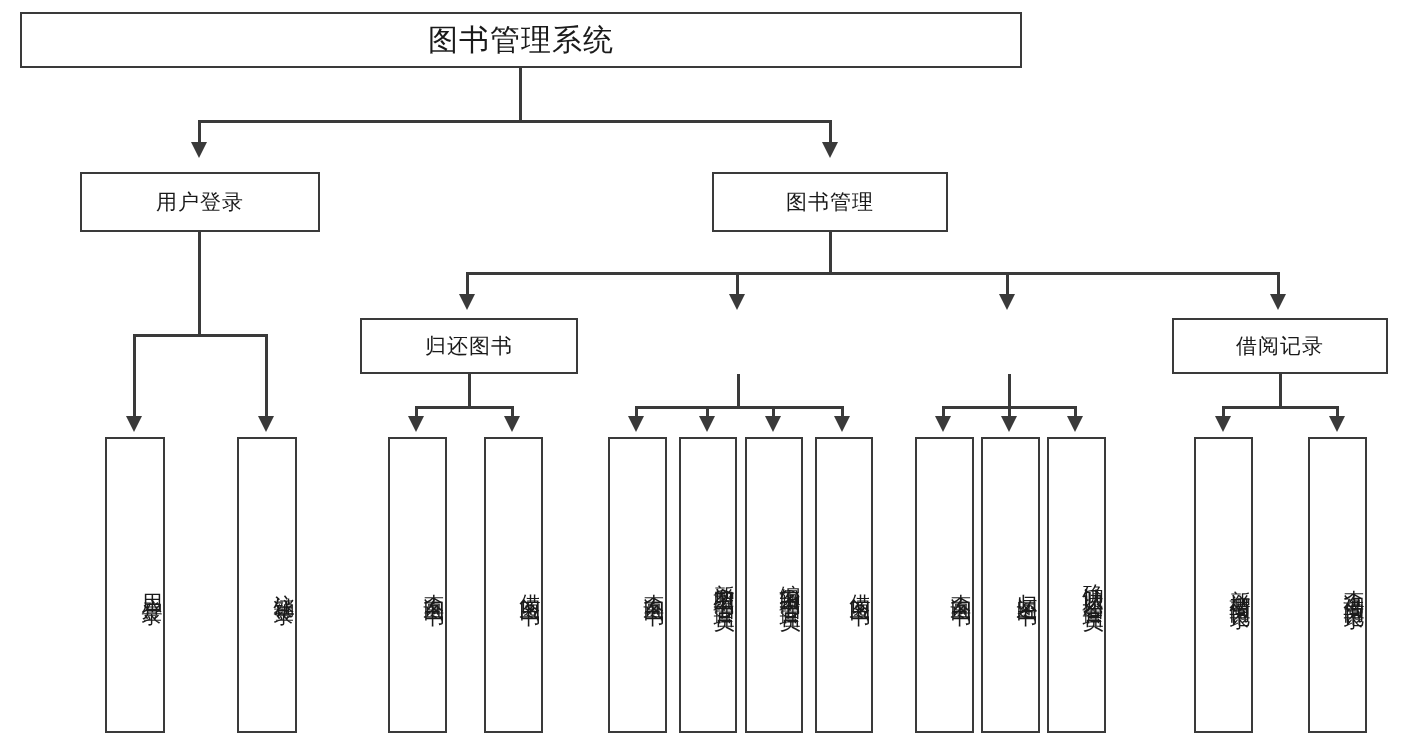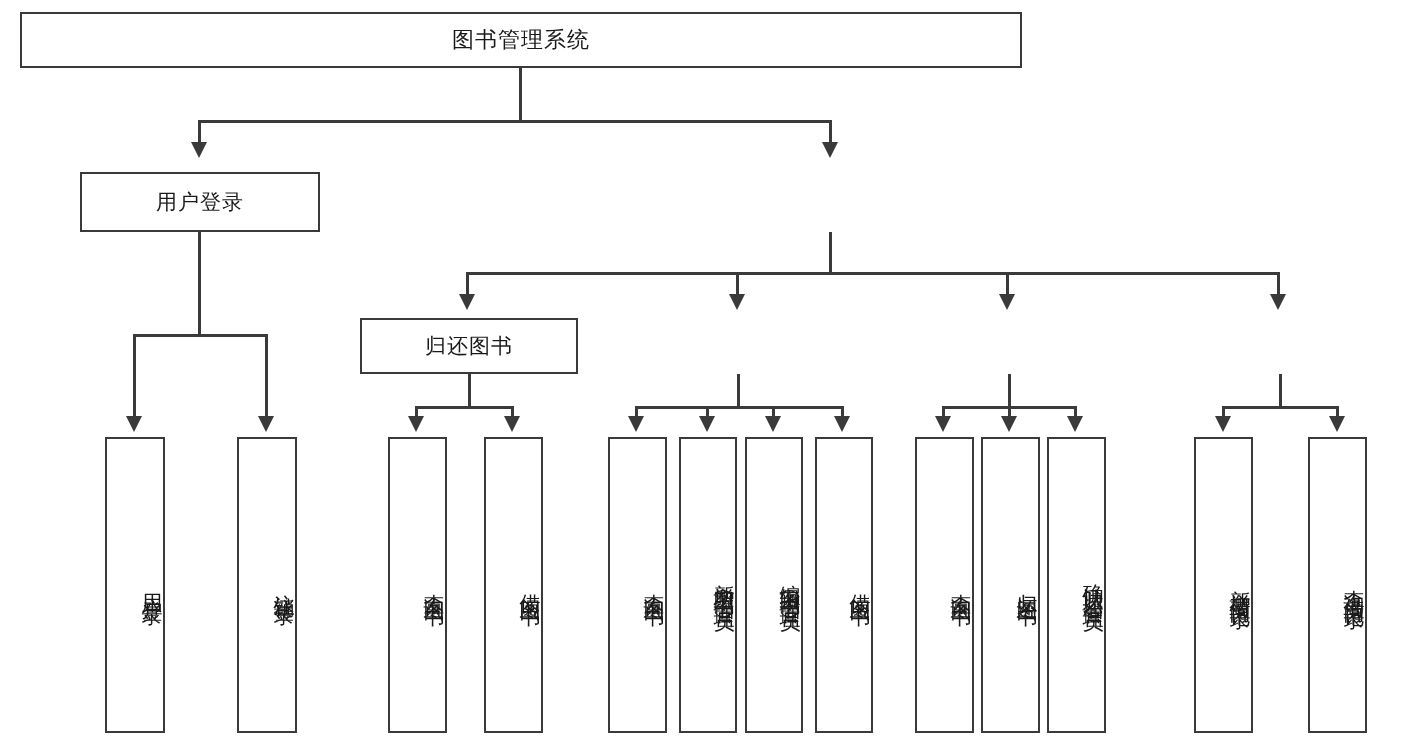--- a/index.html
+++ b/index.html
@@ -26,21 +26,21 @@
     align-items: center;
     justify-content: center;
     color: #1a1a1a;
     text-align: center;
   }
   .node.horiz {
     font-size: 21px;
     letter-spacing: 1px;
   }
   .node.root {
-    font-size: 22px;
+    font-size: 30px;
     letter-spacing: 1px;
   }
   .node.vert {
     writing-mode: vertical-rl;
     text-orientation: upright;
     font-size: 21px;
     letter-spacing: 4px;
     padding: 10px 0;
     align-items: flex-start;
     justify-content: center;
@@ -88,20 +88,23 @@
   <div class="connector v" style="left:519px; top:68px; width:3px; height:52px;"></div>
 
   <div class="connector h" style="left:198px; top:120px; width:634px; height:3px;"></div>
   <div class="connector v" style="left:198px; top:120px; width:3px; height:24px;"></div>
   <div class="connector v" style="left:829px; top:120px; width:3px; height:24px;"></div>
   <div class="arrowhead" style="left:191px; top:142px;"></div>
   <div class="arrowhead" style="left:822px; top:142px;"></div>
 
   <div class="node horiz" style="left:80px; top:172px; width:240px; height:60px;">
     <span>用户登录</span>
+  </div>
+  <div class="node horiz" style="left:712px; top:172px; width:236px; height:60px;">
+    <span>图书管理</span>
   </div>
 
   <div class="connector v" style="left:198px; top:232px; width:3px; height:102px;"></div>
   <div class="connector h" style="left:133px; top:334px; width:135px; height:3px;"></div>
   <div class="connector v" style="left:133px; top:334px; width:3px; height:84px;"></div>
   <div class="connector v" style="left:265px; top:334px; width:3px; height:84px;"></div>
   <div class="arrowhead" style="left:126px; top:416px;"></div>
   <div class="arrowhead" style="left:258px; top:416px;"></div>
 
   <div class="node vert" style="left:105px; top:437px; width:60px; height:296px;">
@@ -118,20 +121,23 @@
   <div class="connector v" style="left:1006px; top:272px; width:3px; height:24px;"></div>
   <div class="connector v" style="left:1277px; top:272px; width:3px; height:24px;"></div>
   <div class="arrowhead" style="left:459px; top:294px;"></div>
   <div class="arrowhead" style="left:729px; top:294px;"></div>
   <div class="arrowhead" style="left:999px; top:294px;"></div>
   <div class="arrowhead" style="left:1270px; top:294px;"></div>
 
   <div class="node horiz" style="left:360px; top:318px; width:218px; height:56px;">
     <span>归还图书</span>
   </div>
+  <div class="node horiz" style="left:1172px; top:318px; width:216px; height:56px;">
+    <span>借阅记录</span>
+  </div>
 
   <div class="connector v" style="left:468px; top:374px; width:3px; height:34px;"></div>
   <div class="connector h" style="left:415px; top:406px; width:99px; height:3px;"></div>
   <div class="connector v" style="left:415px; top:406px; width:3px; height:12px;"></div>
   <div class="connector v" style="left:511px; top:406px; width:3px; height:12px;"></div>
   <div class="arrowhead" style="left:408px; top:416px;"></div>
   <div class="arrowhead" style="left:504px; top:416px;"></div>
 
   <div class="node vert" style="left:388px; top:437px; width:59px; height:296px;">
     <span class="vtext">查询图书</span>

